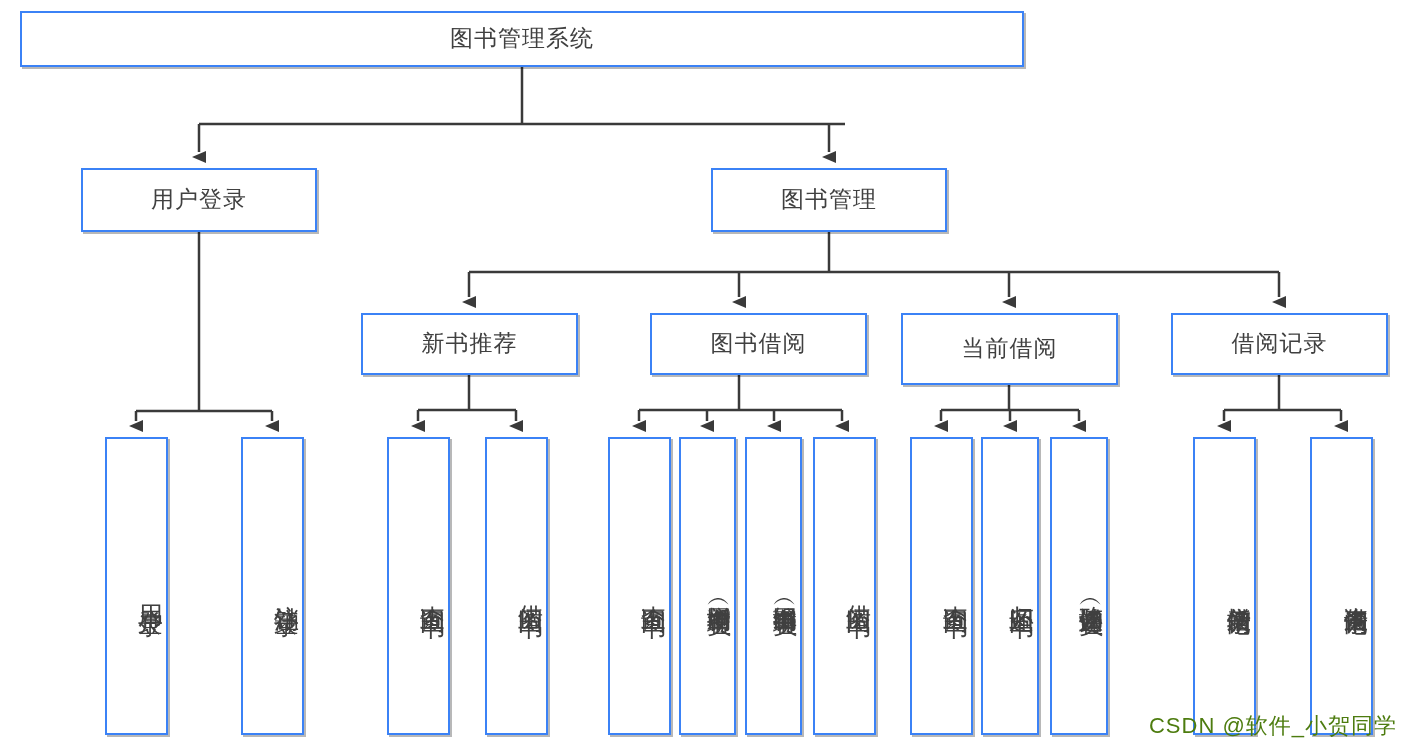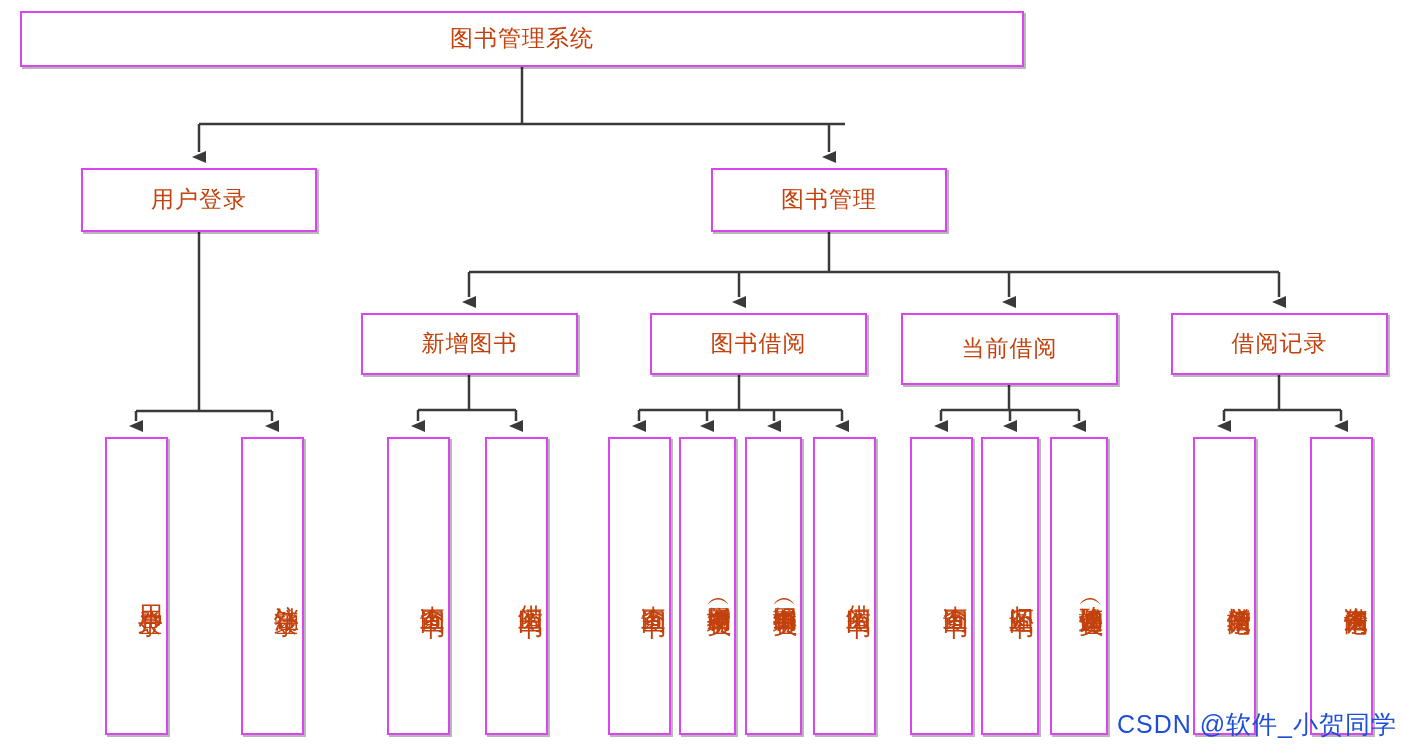--- a/index.html
+++ b/index.html
@@ -23,26 +23,26 @@
     left: 0;
     top: 0;
     width: 1405px;
     height: 747px;
     pointer-events: none;
   }
   .node {
     position: absolute;
     box-sizing: border-box;
     background: #ffffff;
-    border: 2px solid #d946ef;
+    border: 2px solid #3b82f6;
     box-shadow: 2px 2px 0 rgba(0,0,0,0.28);
     display: flex;
     align-items: center;
     justify-content: center;
-    color: #c2410c;
+    color: #404040;
     z-index: 2;
   }
   .node.horiz {
     font-size: 23px;
     letter-spacing: 1px;
     line-height: 1.2;
     text-align: center;
   }
   .node.vert {
     writing-mode: vertical-rl;
@@ -56,22 +56,22 @@
     text-align: left;
   }
   .node.vert.tall {
     font-size: 24px;
     letter-spacing: 1px;
   }
   .watermark {
     position: absolute;
     right: 8px;
     bottom: 6px;
-    font-size: 25px;
-    color: #1d4ed8;
+    font-size: 22px;
+    color: #4d7c0f;
     letter-spacing: 1px;
     z-index: 5;
     white-space: nowrap;
   }
 </style>
 </head>
 <body>
 
 <div id="canvas">
 
@@ -131,21 +131,21 @@
   </div>
 
   <div class="node horiz" style="left:81px; top:168px; width:236px; height:64px;">
     <span>用户登录</span>
   </div>
   <div class="node horiz" style="left:711px; top:168px; width:236px; height:64px;">
     <span>图书管理</span>
   </div>
 
   <div class="node horiz" style="left:361px; top:313px; width:217px; height:62px;">
-    <span>新增图书</span>
+    <span>新书推荐</span>
   </div>
   <div class="node horiz" style="left:650px; top:313px; width:217px; height:62px;">
     <span>图书借阅</span>
   </div>
   <div class="node horiz" style="left:901px; top:313px; width:217px; height:72px;">
     <span>当前借阅</span>
   </div>
   <div class="node horiz" style="left:1171px; top:313px; width:217px; height:62px;">
     <span>借阅记录</span>
   </div>

